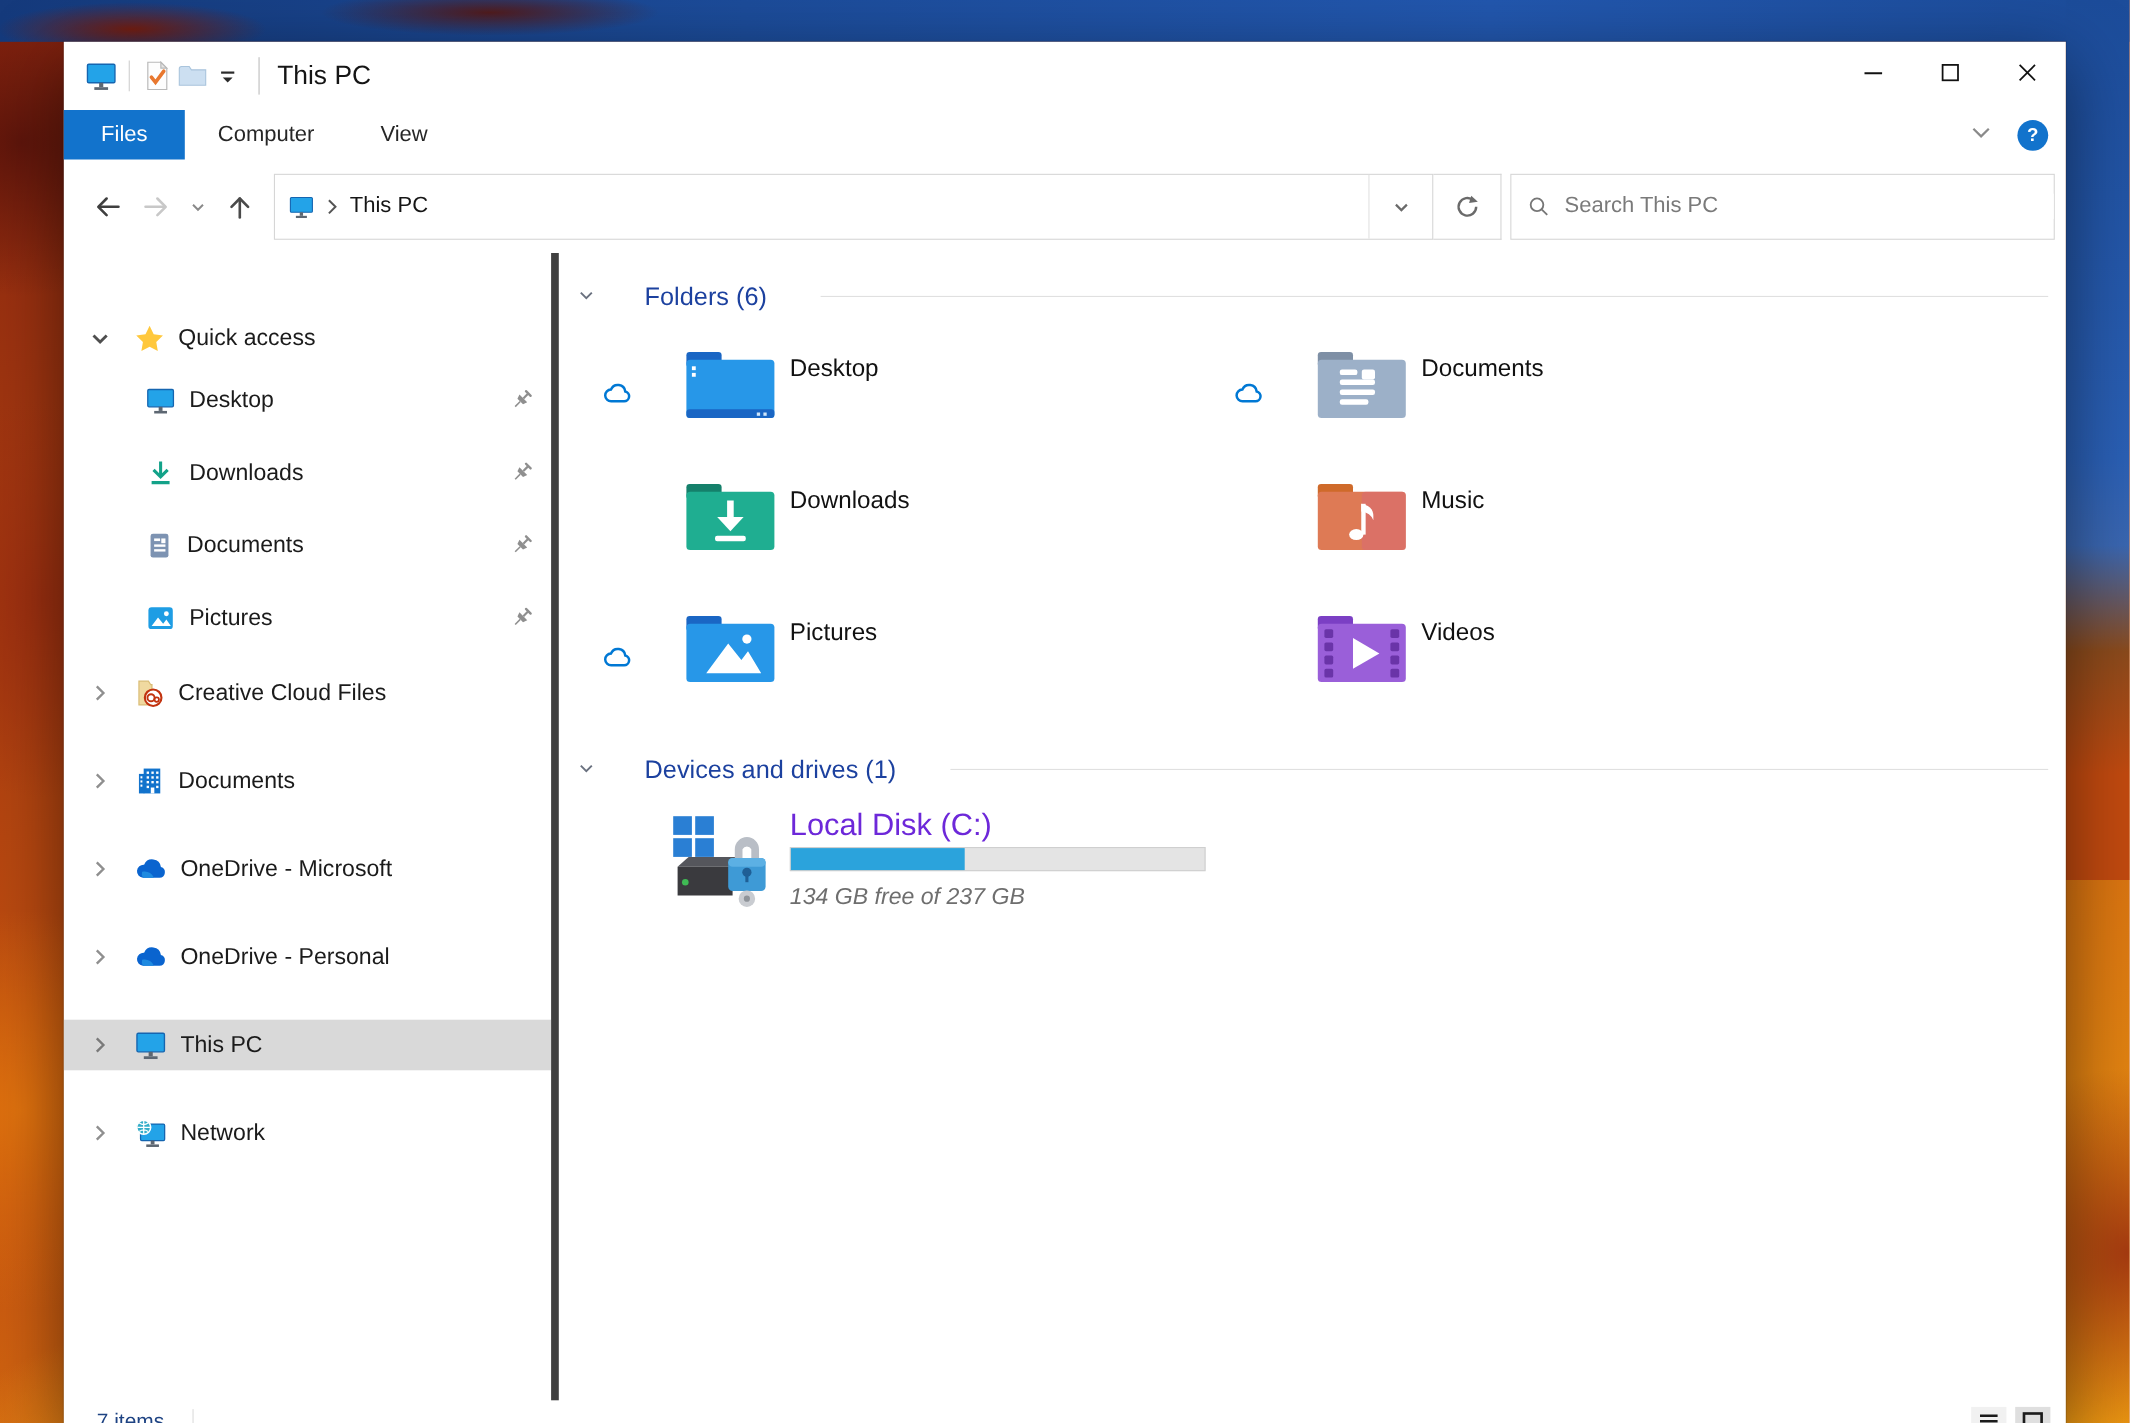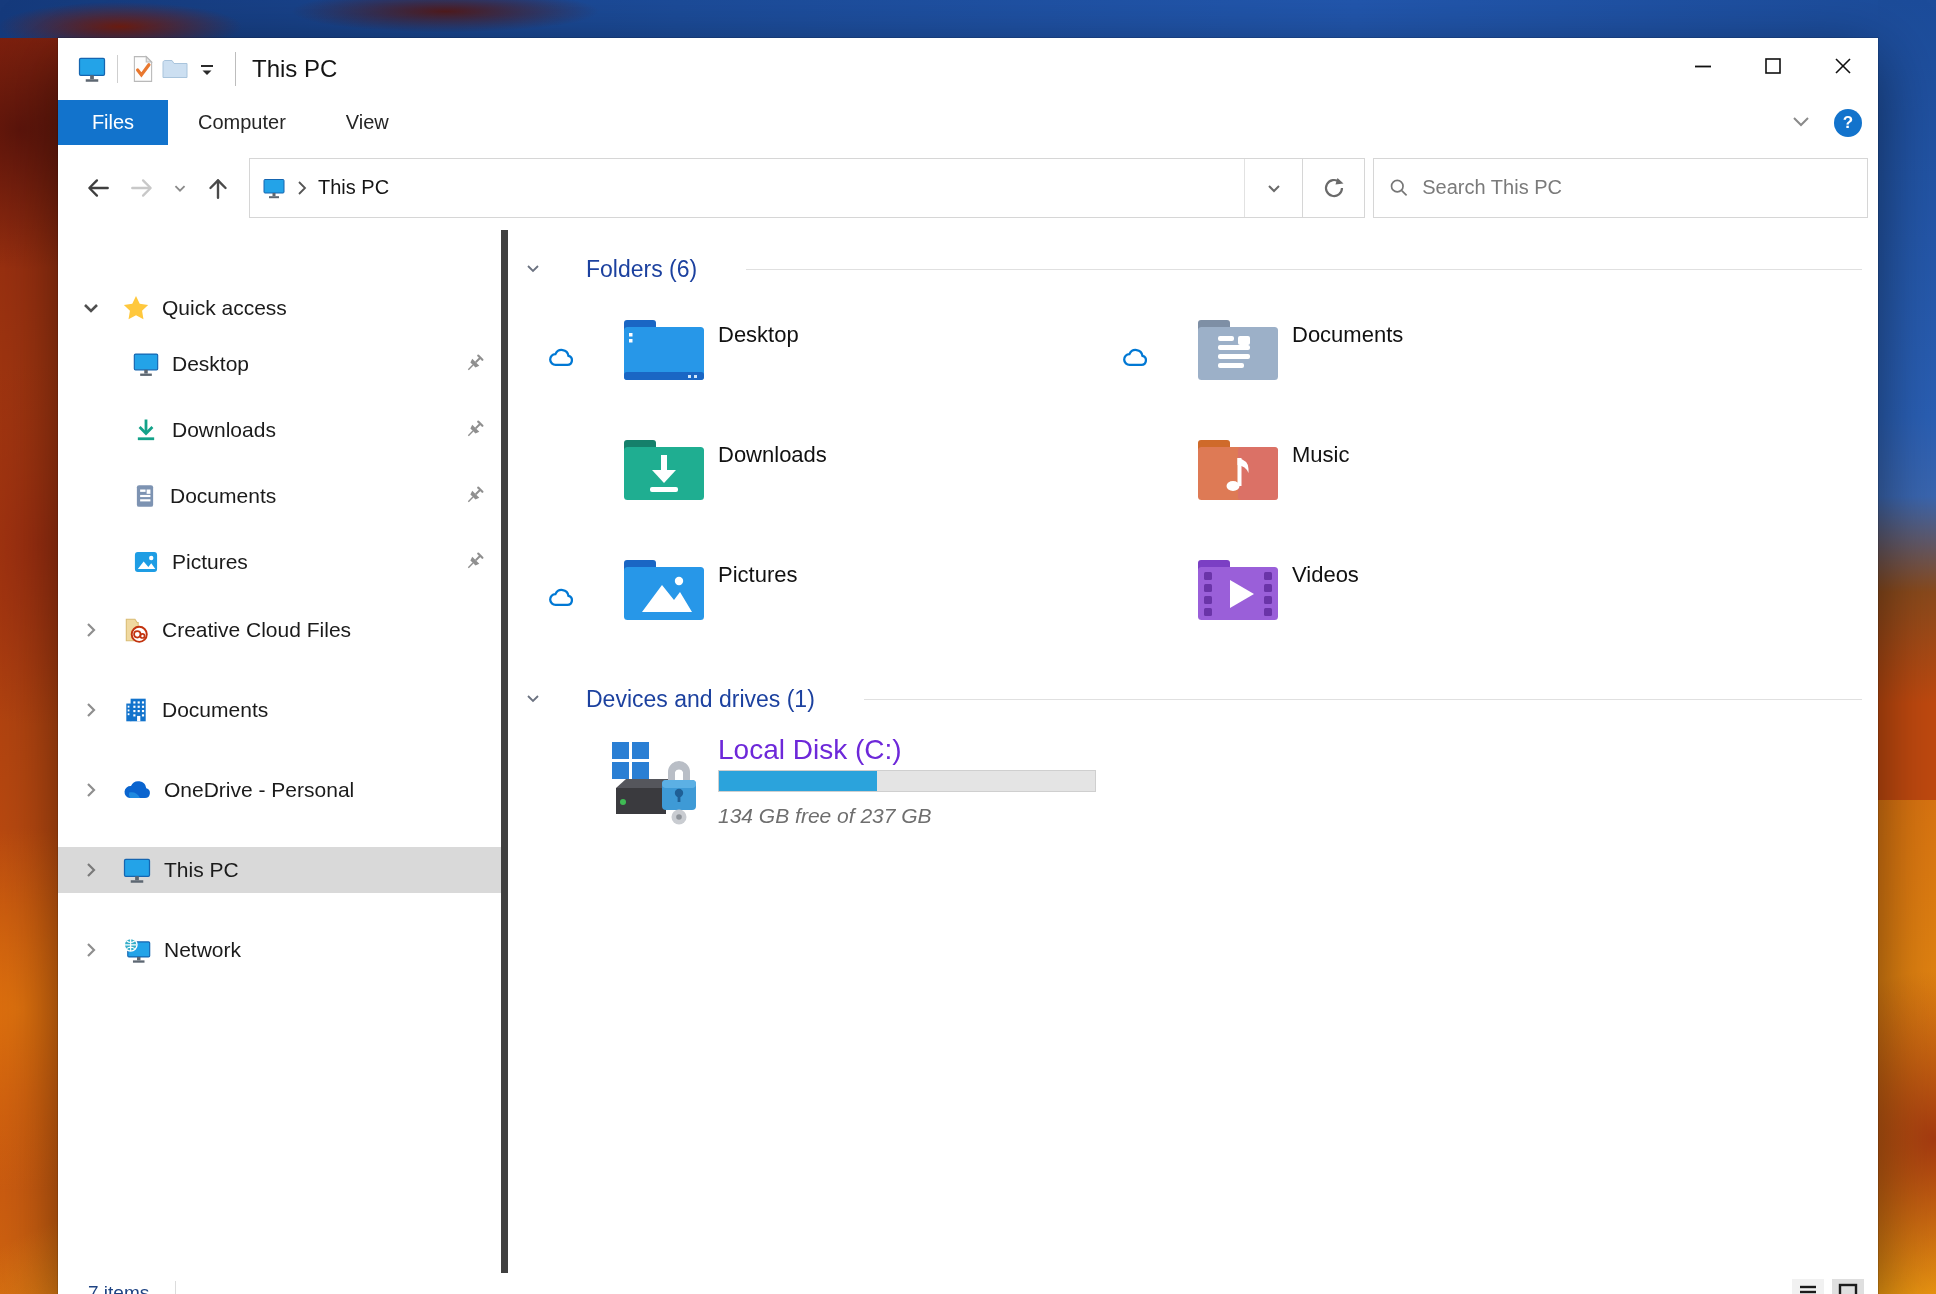--- a/index.html
+++ b/index.html
@@ -378,20 +378,34 @@
                   <rect x="14" y="18.5" width="3" height="5"></rect>
                   <rect x="5.3" y="9" width="1.6" height="1.8"></rect>
                   <rect x="5.3" y="12.5" width="1.6" height="1.8"></rect>
                   <rect x="5.3" y="16" width="1.6" height="1.8"></rect>
                 </g>
               </svg>
             </span>
           <span class="s-label">Documents</span>
         </div>
 
+        <div class="srow m-root">
+          <span class="chev">
+              <svg width="24" height="24" viewBox="0 0 24 24">
+                <polyline points="9,6 15,12 9,18" fill="none" stroke="#8f8f8f" stroke-width="2.2"></polyline>
+              </svg>
+            </span>
+          <span class="s-icon">
+              <svg width="30" height="24" viewBox="0 0 30 22">
+                <path d="M8 19h15a5 5 0 0 0 1.3-9.8A8 8 0 0 0 9 7.1 5.8 5.8 0 0 0 8 19z" fill="#0a64cf"></path>
+                <path d="M8 19h10c-2.2-4.6-6.4-6.5-10.8-5.4A5.8 5.8 0 0 0 8 19z" fill="#1e8ae0"></path>
+              </svg>
+            </span>
+          <span class="s-label">OneDrive - Microsoft</span>
+        </div>
 
         <div class="srow m-root">
           <span class="chev">
               <svg width="24" height="24" viewBox="0 0 24 24">
                 <polyline points="9,6 15,12 9,18" fill="none" stroke="#8f8f8f" stroke-width="2.2"></polyline>
               </svg>
             </span>
           <span class="s-icon">
               <svg width="30" height="24" viewBox="0 0 30 22">
                 <path d="M8 19h15a5 5 0 0 0 1.3-9.8A8 8 0 0 0 9 7.1 5.8 5.8 0 0 0 8 19z" fill="#0a64cf"></path>

